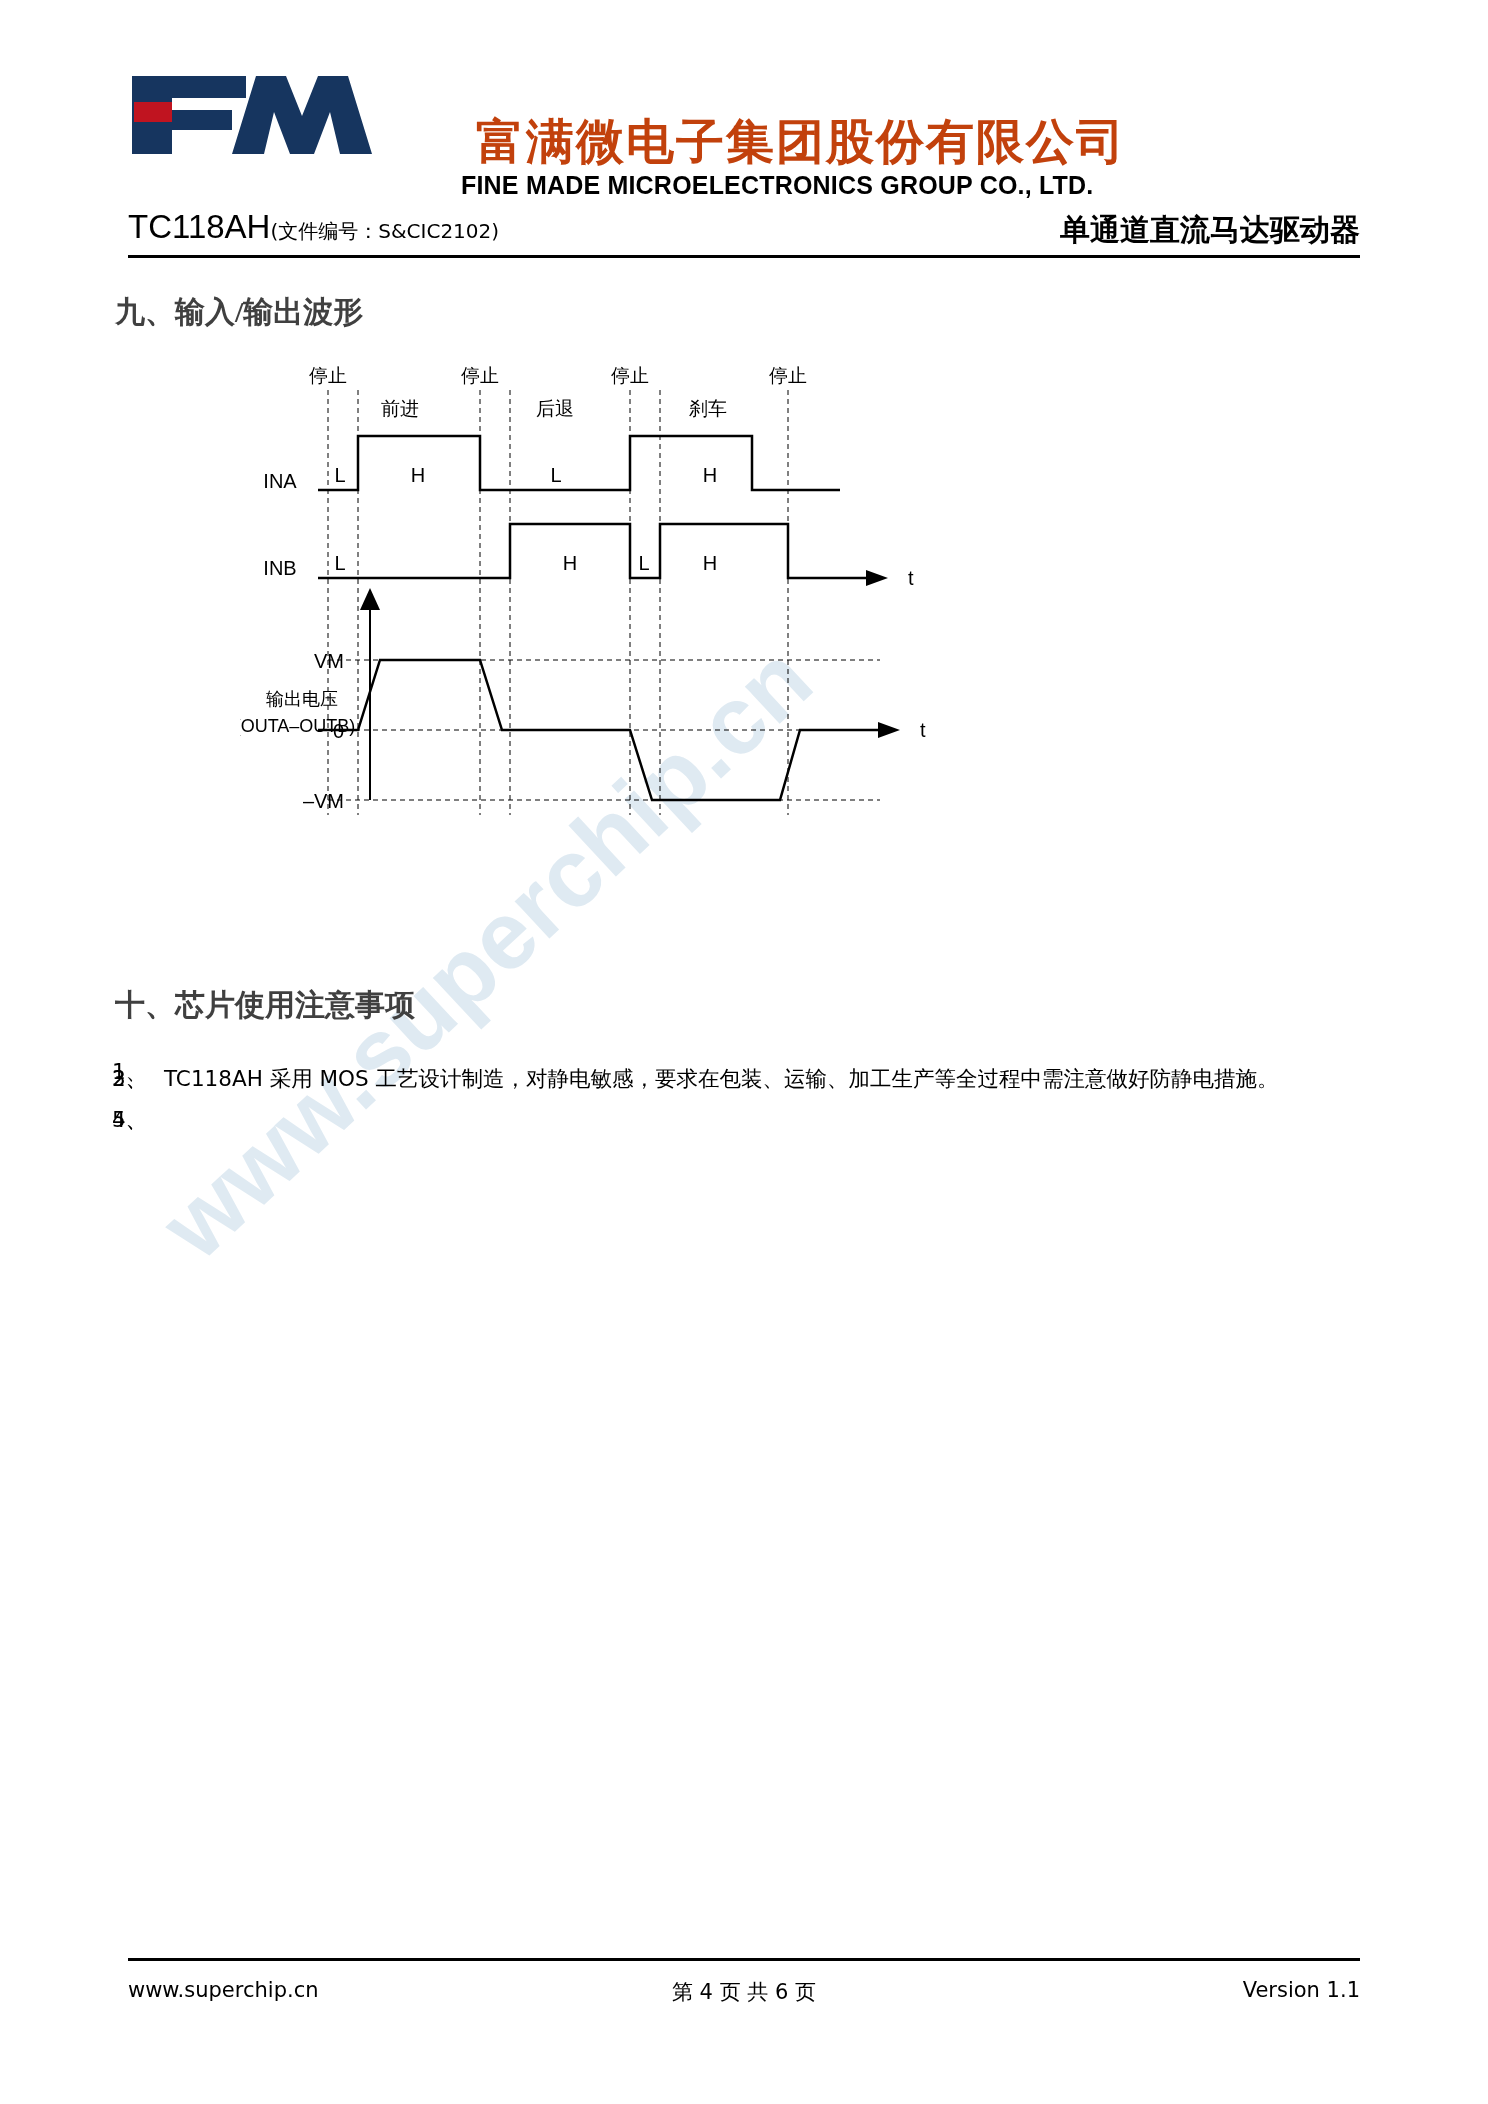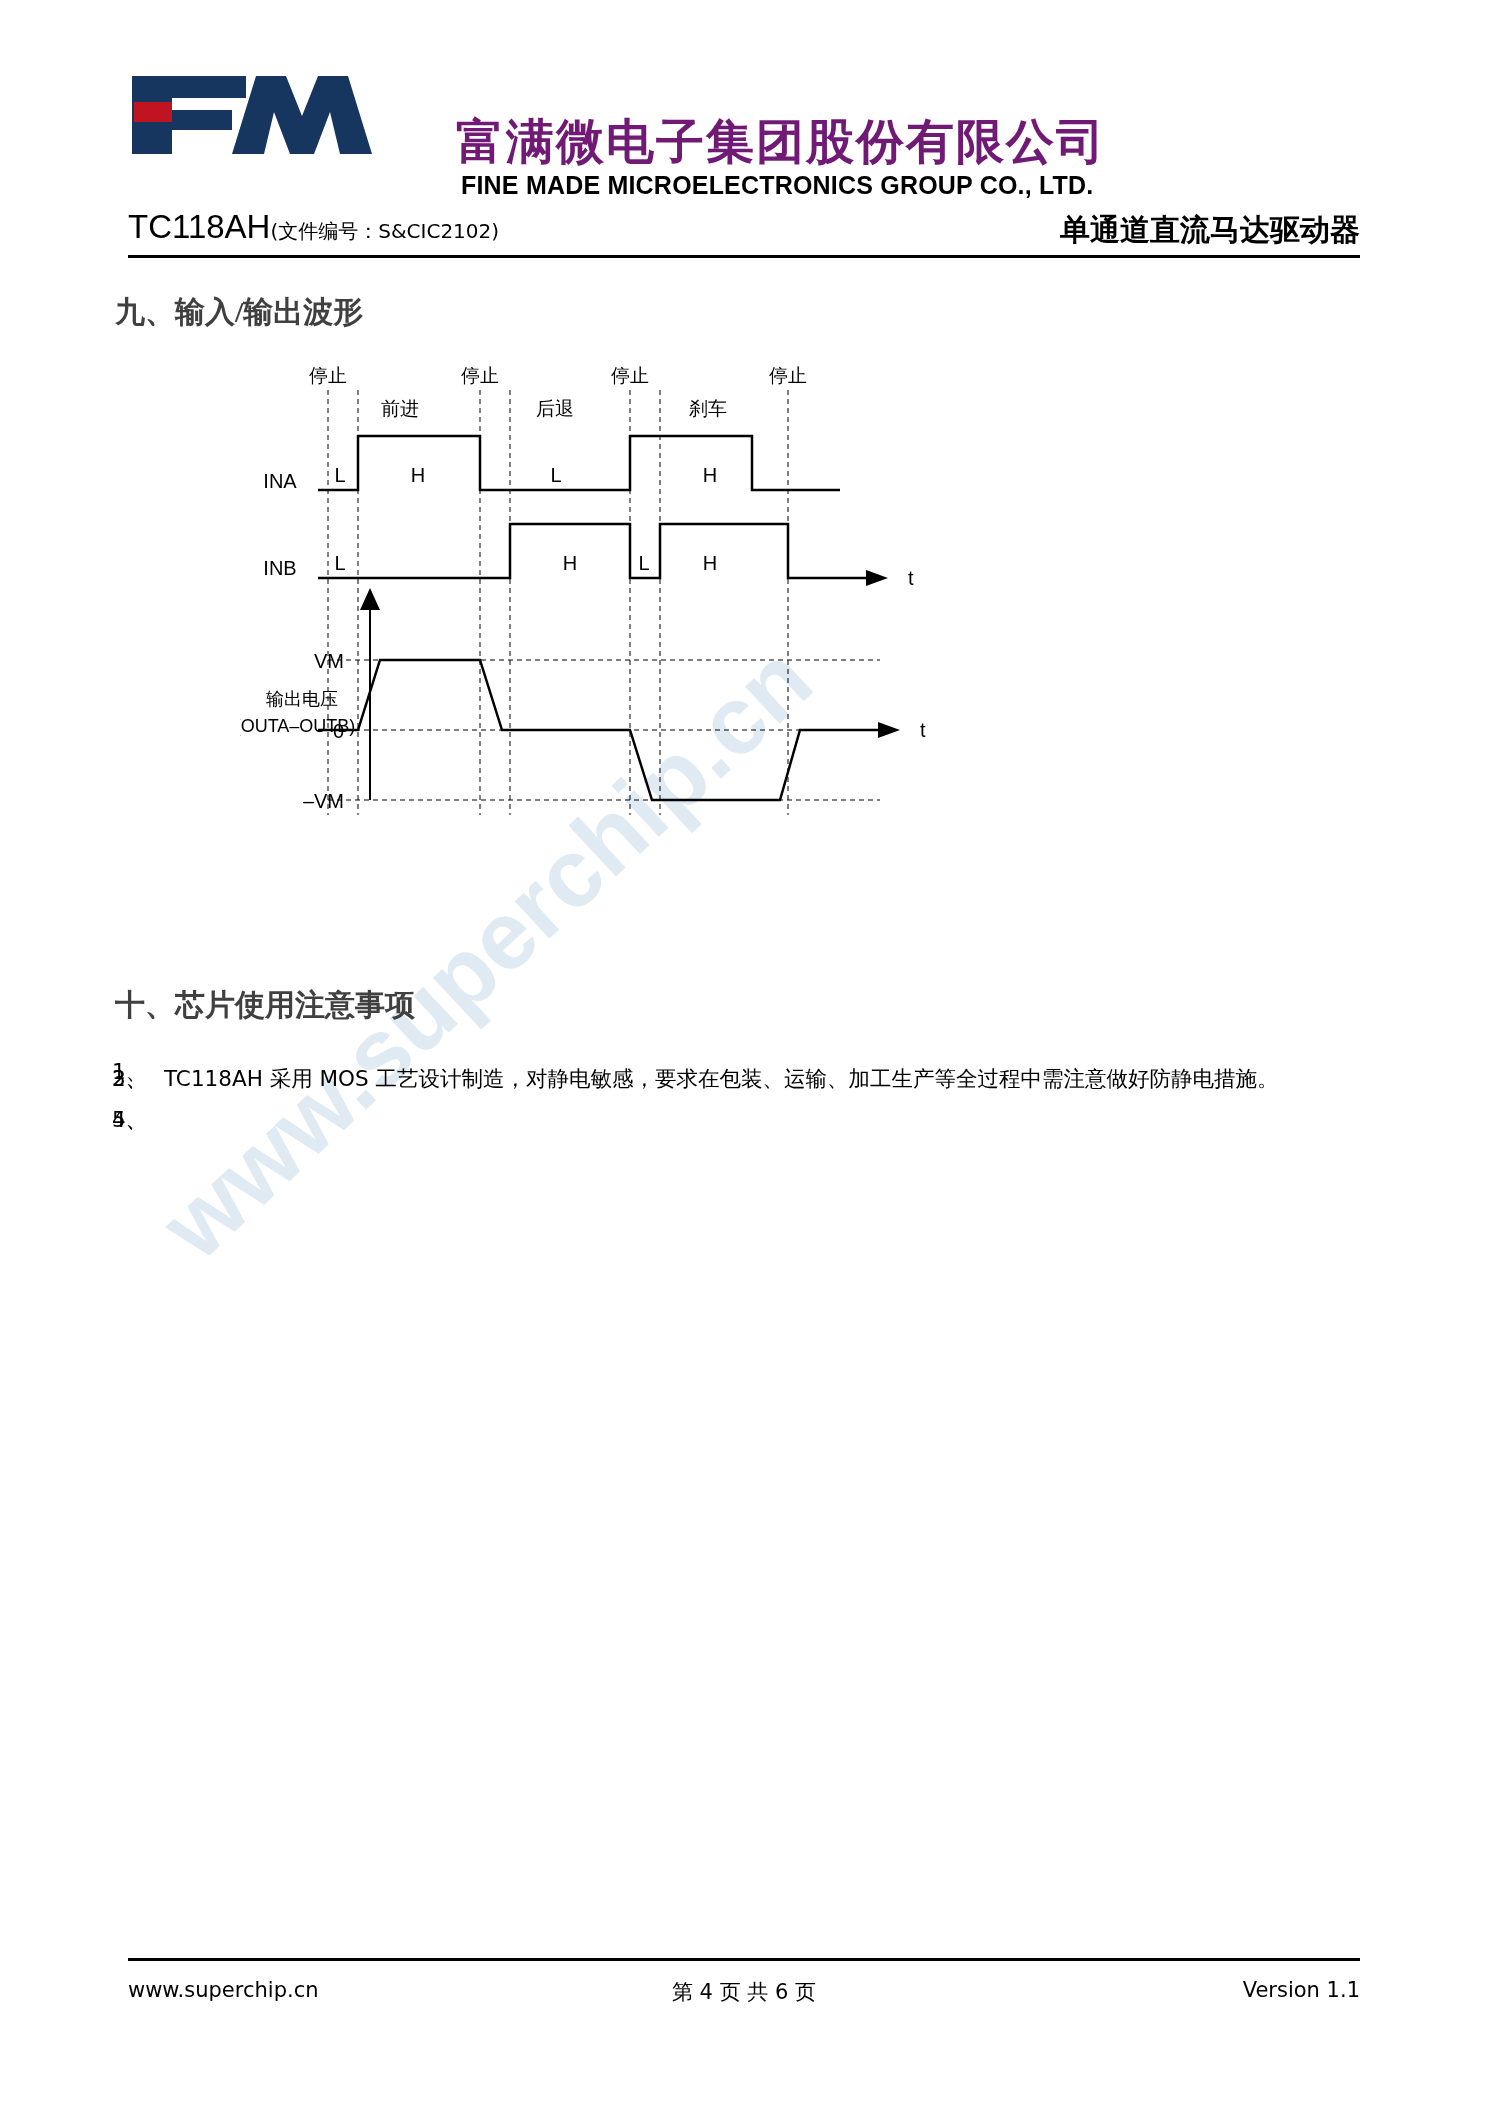--- a/index.html
+++ b/index.html
@@ -57,27 +57,27 @@
   }
   .logo {
     position: absolute;
     left: 0px;
     top: 10px;
     width: 260px;
     height: 92px;
   }
   .company-cn {
     position: absolute;
-    left: 328px;
+    left: 348px;
     top: 52px;
     font-size: 48px;
     font-weight: bold;
     letter-spacing: 2px;
     font-family: "DejaVu Sans", sans-serif;
-    color: #701a75;
+    color: #c2410c;
     white-space: nowrap;
   }
   .company-en {
     position: absolute;
     left: 333px;
     top: 113px;
     font-size: 25px;
     font-weight: bold;
     font-family: "Liberation Sans", sans-serif;
     letter-spacing: 0.2px;

